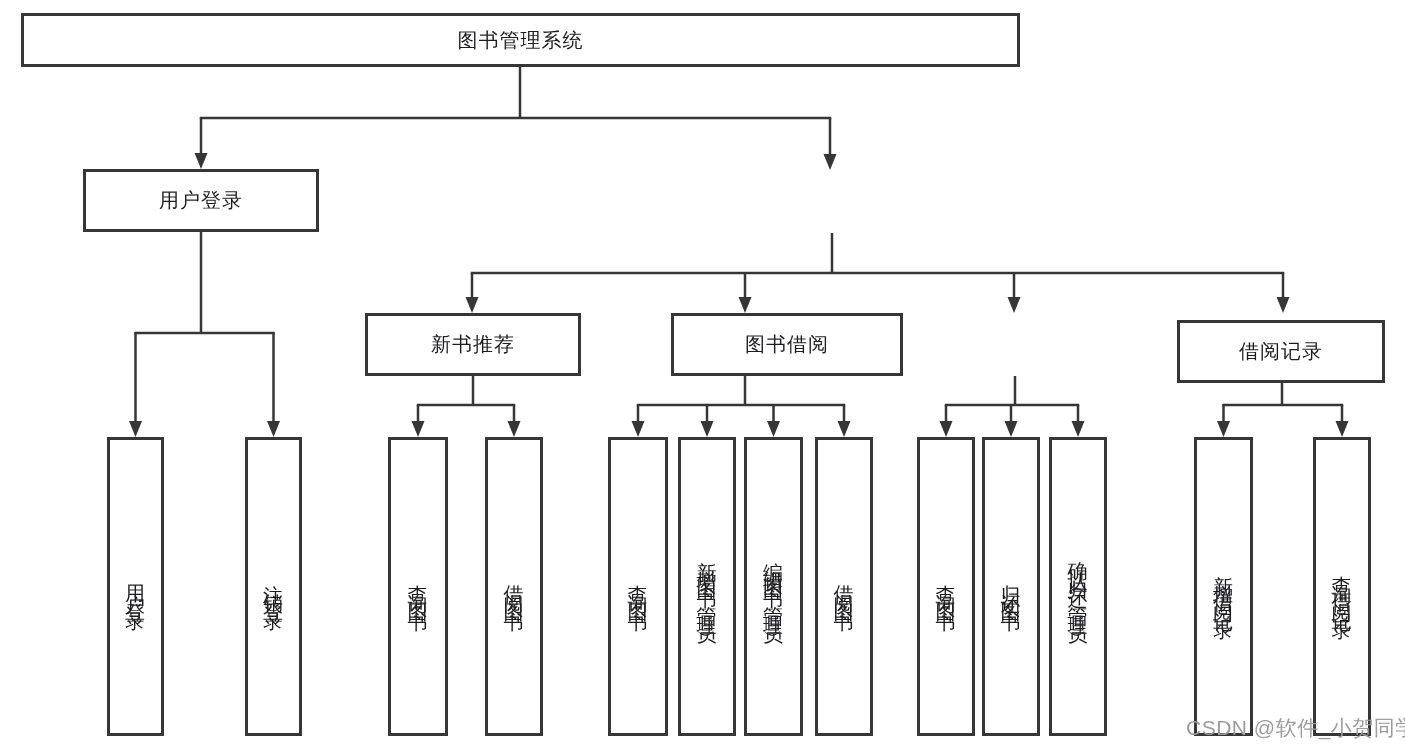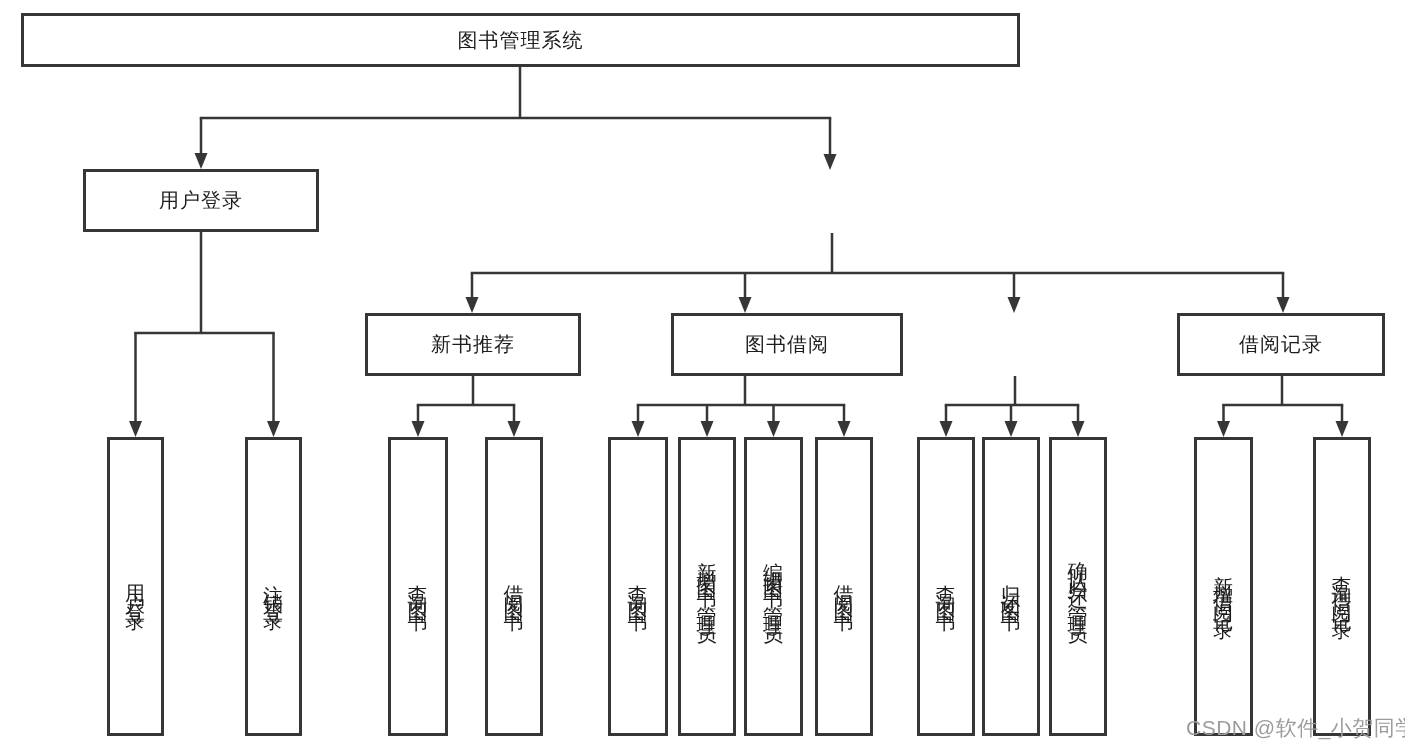--- a/index.html
+++ b/index.html
@@ -137,21 +137,21 @@
   <div class="node" style="left:83px; top:169px; width:236px; height:63px;">
     <span>用户登录</span>
   </div>
 
   <div class="node" style="left:365px; top:313px; width:216px; height:63px;">
     <span>新书推荐</span>
   </div>
   <div class="node" style="left:635px; top:313px; width:232px; height:63px;margin-left:36px;">
     <span>图书借阅</span>
   </div>
-  <div class="node" style="left:1177px; top:313px; width:208px; height:63px;">
+  <div class="node" style="left:1177px; top:320px; width:208px; height:63px;">
     <span>借阅记录</span>
   </div>
 
   <div class="leaf" style="left:107px; width:57px;">
     <span class="vtext">用户登录</span>
   </div>
   <div class="leaf" style="left:245px; width:57px;">
     <span class="vtext">注销登录</span>
   </div>
   <div class="leaf" style="left:388px; width:60px;">

